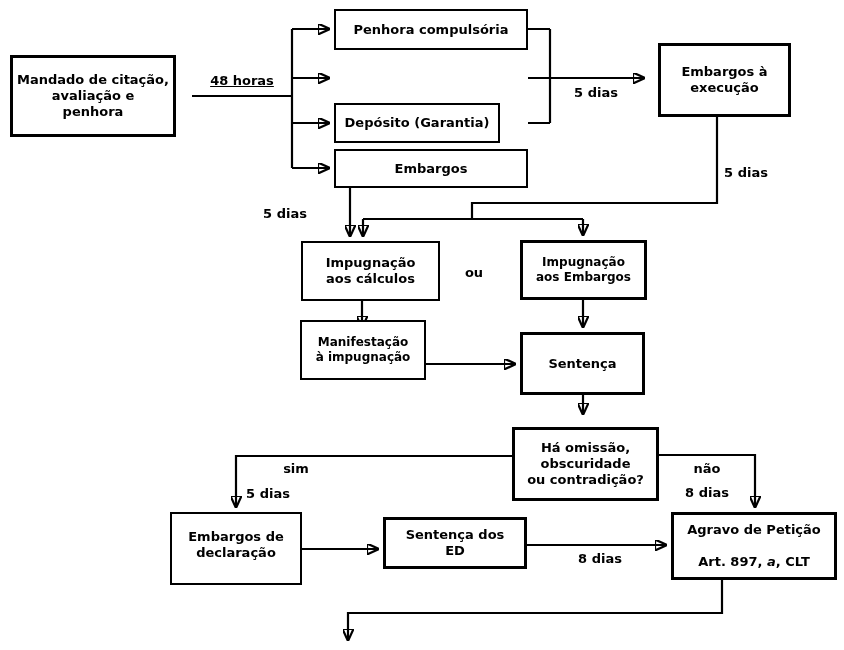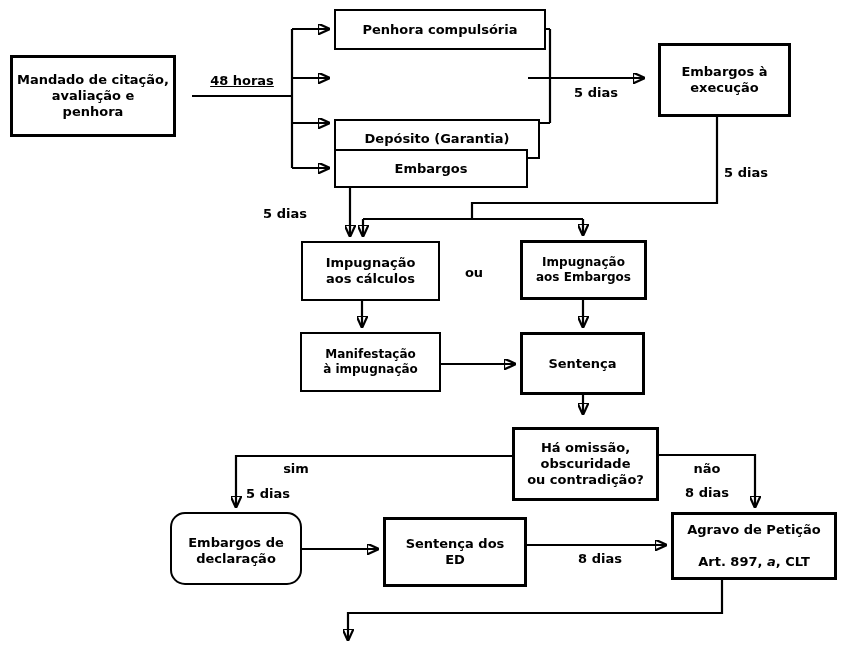--- a/index.html
+++ b/index.html
@@ -31,42 +31,42 @@
     justify-content: center;
     text-align: center;
     font-weight: bold;
     font-size: 13px;
     line-height: 1.22;
     white-space: pre-line;
     box-sizing: border-box;
   }
   .node.thick { border-width: 3px; }
   .node.small { font-size: 12px; }
-  .node.topalign { align-items: flex-start; padding-top: 21px; border-radius: 15px; }
+  .node.topalign { align-items: flex-start; padding-top: 15px; }
   .edge-label {
     position: absolute;
     font-weight: bold;
     font-size: 13px;
     text-align: center;
     white-space: nowrap;
   }
   
   #n-mandado   { left: 10px;  top: 55px;  width: 166px; height: 82px; }
-  #n-compuls   { left: 334px; top: 9px;   width: 212px; height: 41px; }
+  #n-compuls   { left: 334px; top: 9px;   width: 194px; height: 41px; }
   #n-espont    { left: 334px; top: 57px;  width: 194px; height: 41px; }
-  #n-deposito  { left: 334px; top: 103px; width: 206px; height: 40px; margin-top: 16px; }
+  #n-deposito  { left: 334px; top: 103px; width: 166px; height: 40px; }
   #n-pagamento { left: 334px; top: 149px; width: 194px; height: 39px; }
   #n-embexec   { left: 650px; top: 43px;  width: 133px; height: 74px; margin-left: 8px; }
   #n-impcalc   { left: 301px; top: 241px; width: 139px; height: 60px; }
   #n-impemb    { left: 520px; top: 240px; width: 127px; height: 60px; }
-  #n-manif     { left: 300px; top: 332px; width: 141px; height: 60px; }
+  #n-manif     { left: 300px; top: 320px; width: 126px; height: 60px; }
   #n-sentenca  { left: 520px; top: 332px; width: 125px; height: 63px; }
   #n-omissao   { left: 512px; top: 419px; width: 147px; height: 74px; margin-top: 8px; }
   #n-embdecl   { left: 170px; top: 512px; width: 132px; height: 73px; }
-  #n-sented    { left: 383px; top: 517px; width: 144px; height: 70px; }
+  #n-sented    { left: 383px; top: 517px; width: 144px; height: 52px; }
   #n-agravo    { left: 671px; top: 512px; width: 166px; height: 68px; }
   
   #l-48horas   { left: 200px; top: 73px;  width: 84px; text-decoration: underline; }
   #l-5dias-a   { left: 566px; top: 85px;  width: 60px; }
   #l-5dias-b   { left: 716px; top: 165px; width: 60px; }
   #l-5dias-c   { left: 255px; top: 206px; width: 60px; }
   #l-ou        { left: 454px; top: 265px; width: 40px; }
   #l-sim       { left: 246px; top: 461px; width: 60px; margin-left: 20px; }
   #l-5dias-d   { left: 238px; top: 486px; width: 60px; }
   #l-nao       { left: 677px; top: 461px; width: 60px; }

